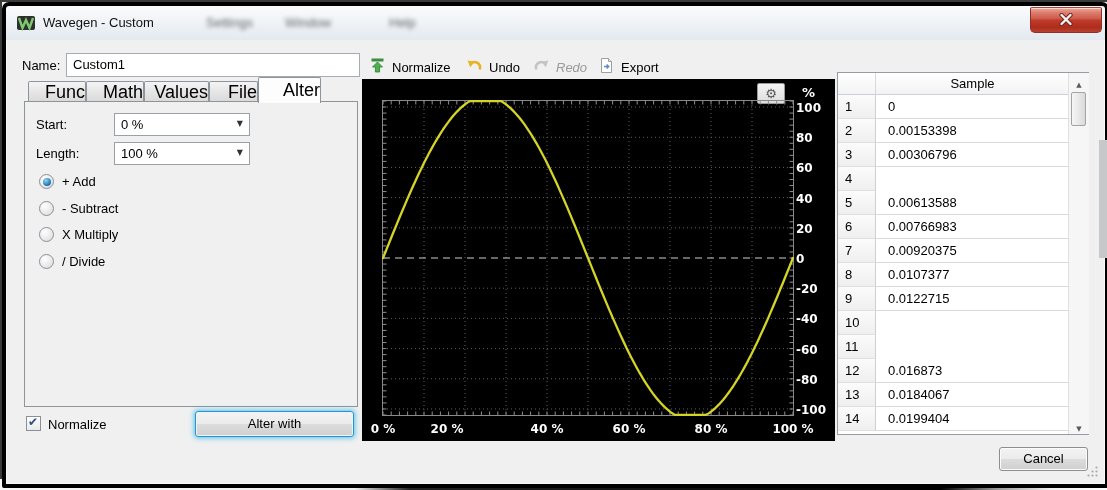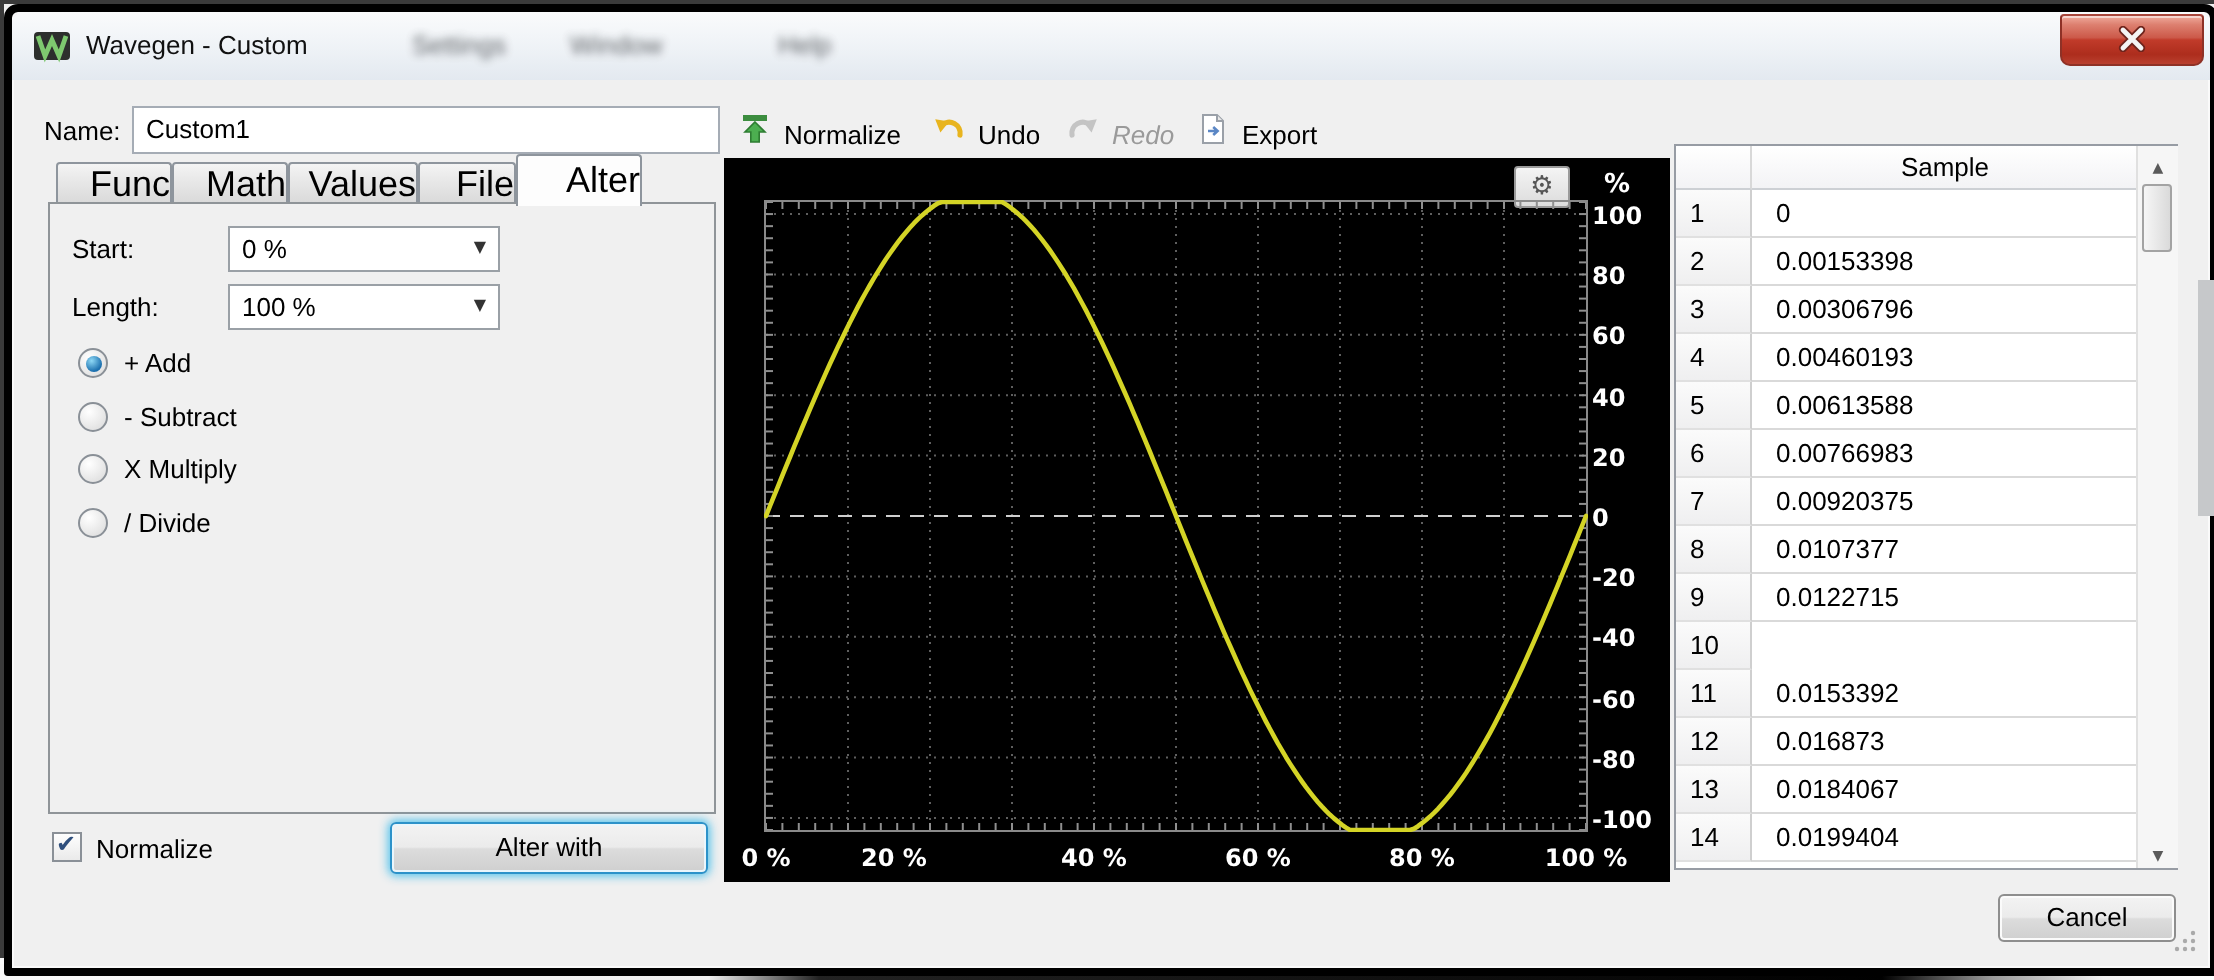--- a/index.html
+++ b/index.html
@@ -498,21 +498,20 @@
           <div class="t-row" style="top: 46px;">
             <div class="t-num">2</div>
             <div class="t-val">0.00153398</div>
           </div>
           <div class="t-row" style="top: 70px;">
             <div class="t-num">3</div>
             <div class="t-val">0.00306796</div>
           </div>
           <div class="t-row" style="top: 94px;">
             <div class="t-num">4</div>
-            <div class="t-val">0.00460193</div>
           </div>
           <div class="t-row" style="top: 118px;">
             <div class="t-num">5</div>
             <div class="t-val">0.00613588</div>
           </div>
           <div class="t-row" style="top: 142px;">
             <div class="t-num">6</div>
             <div class="t-val">0.00766983</div>
           </div>
           <div class="t-row" style="top: 166px;">
@@ -525,21 +524,20 @@
           </div>
           <div class="t-row" style="top: 214px;">
             <div class="t-num">9</div>
             <div class="t-val">0.0122715</div>
           </div>
           <div class="t-row" style="top: 238px;">
             <div class="t-num">10</div>
           </div>
           <div class="t-row" style="top: 262px;">
             <div class="t-num">11</div>
-            <div class="t-val">0.0153392</div>
           </div>
           <div class="t-row" style="top: 286px;">
             <div class="t-num">12</div>
             <div class="t-val">0.016873</div>
           </div>
           <div class="t-row" style="top: 310px;">
             <div class="t-num">13</div>
             <div class="t-val">0.0184067</div>
           </div>
           <div class="t-row" style="top: 334px;">

